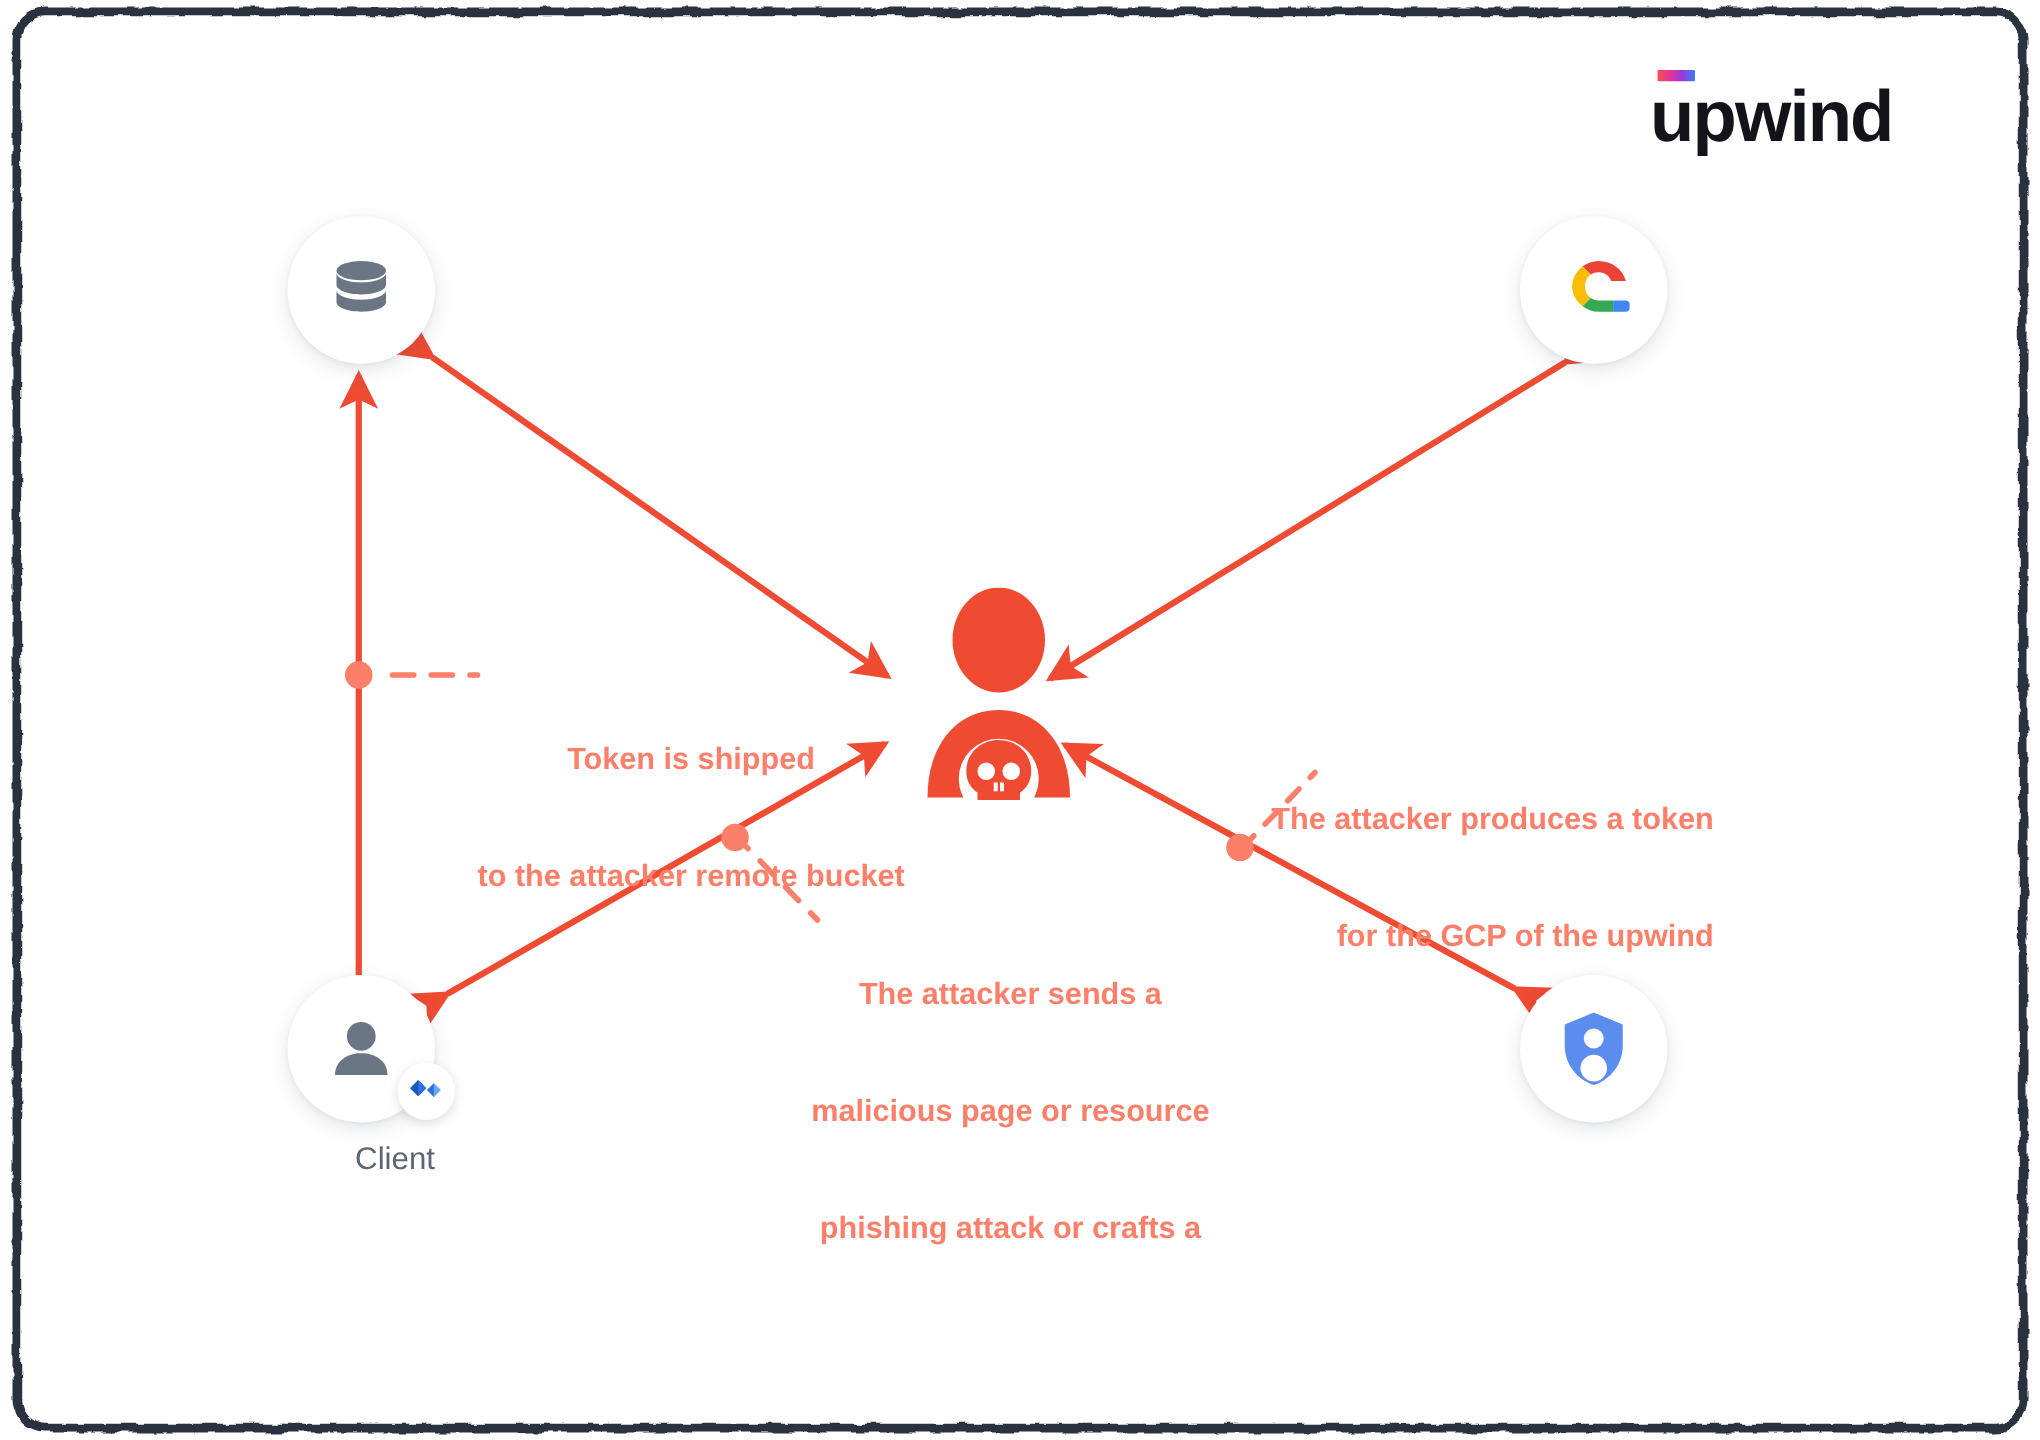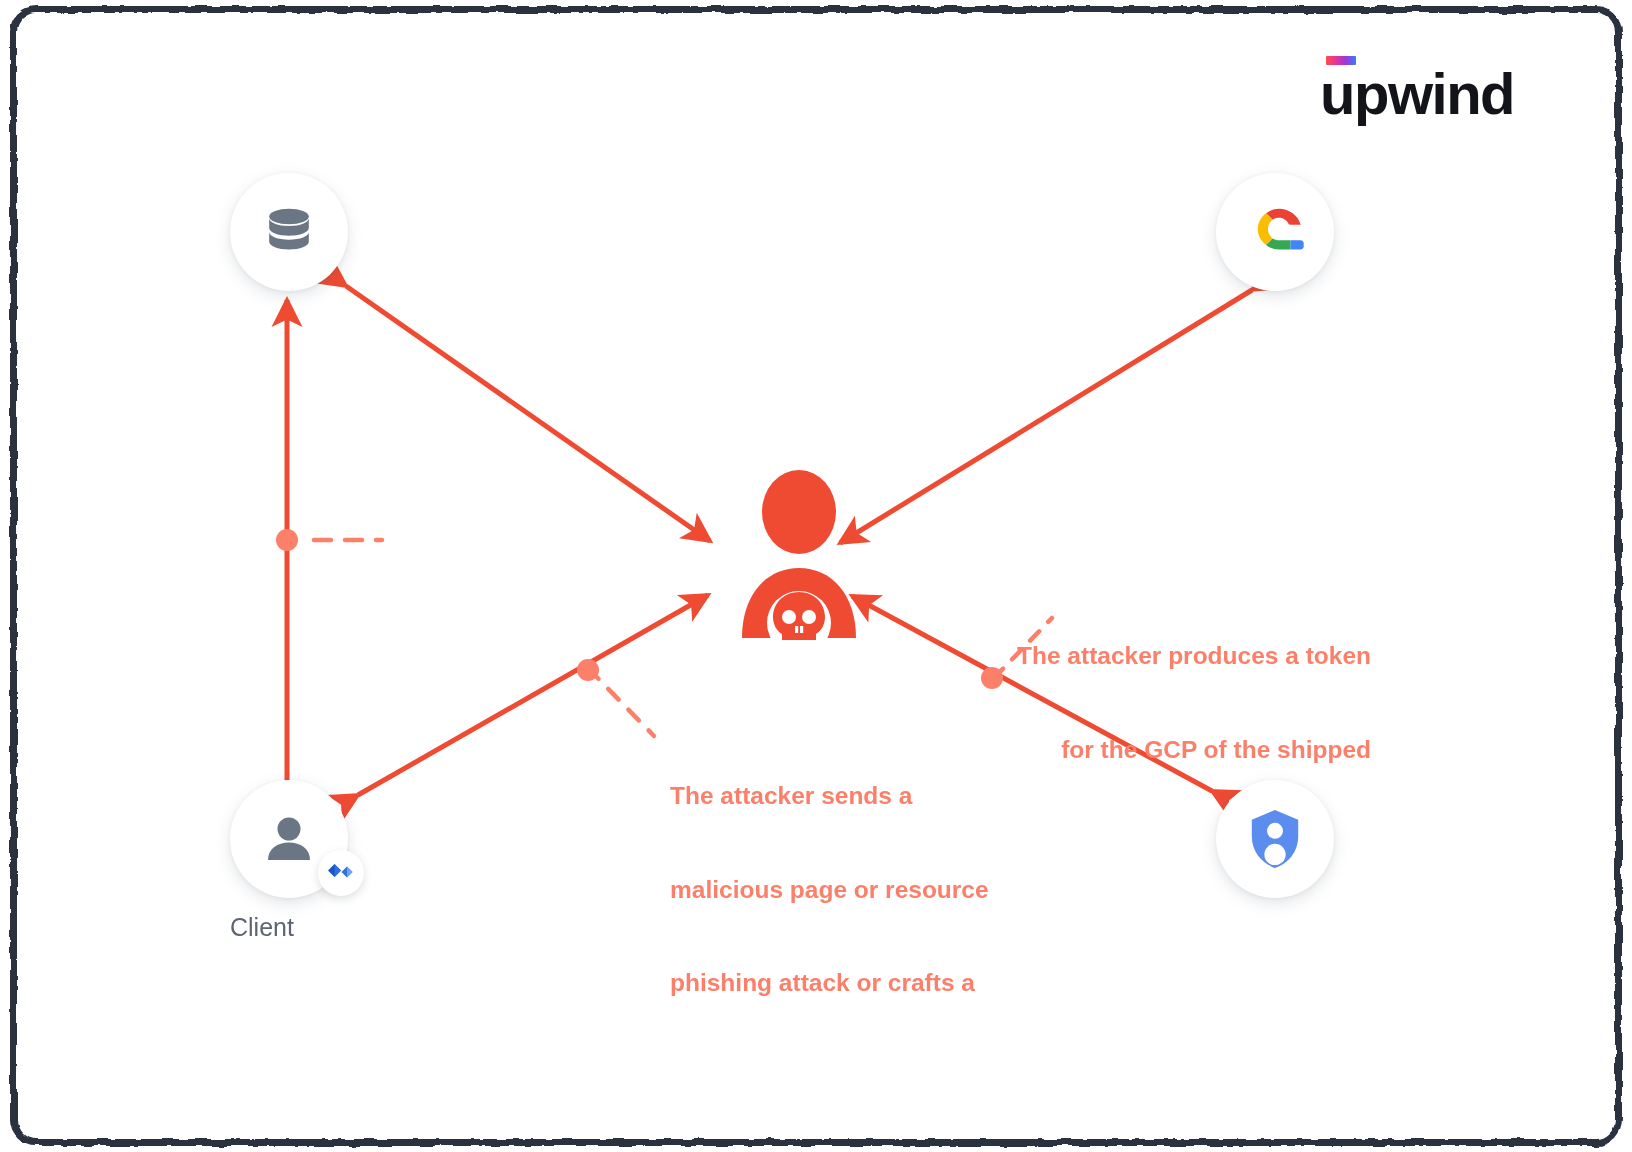--- a/index.html
+++ b/index.html
@@ -79,21 +79,21 @@
     width: 46px; height: 46px;
     border-radius: 50%;
     background: #ffffff;
     box-shadow: 0 3px 9px rgba(60,70,90,0.18);
     display: flex; align-items: center; justify-content: center;
   }
   #client-label {
     position: absolute;
     left: 208px; top: 895px;
     width: 118px;
-    text-align: left;
+    text-align: right;
     font-size: 25px;
     color: #5d6573;
     font-weight: 400;
   }
 
   
   #attacker {
     position: absolute;
     left: 718px; top: 452px;
     width: 118px; height: 170px;
@@ -103,21 +103,21 @@
   .note {
     position: absolute;
     color: #fb7f69;
     font-size: 24.5px;
     font-weight: 700;
     line-height: 1.27;
     white-space: pre;
   }
   #note-token  { left: 360px; top: 512px; text-align: center; }
   #note-gcp    { left: 995px; top: 560px; text-align: right; }
-  #note-phish  { left: 648px; top: 700px; text-align: left; }
+  #note-phish  { left: 627px; top: 700px; text-align: center; }
 </style>
 </head>
 <body>
 
 <div id="page">
 
   <div id="frame-outer"></div>
 
   <div id="canvas">
 
@@ -220,24 +220,28 @@
 
         <circle cx="59" cy="153" r="32" fill="#ffffff"></circle>
         <path d="M59 122 C44 122 33 133 33 147 C33 155 37 161 42 164 L42 170 L76 170 L76 164 C81 161 85 155 85 147 C85 133 74 122 59 122 Z" fill="#ef4b33"></path>
         <circle cx="49" cy="147" r="7" fill="#ffffff"></circle>
         <circle cx="69" cy="147" r="7" fill="#ffffff"></circle>
         <rect x="55" y="156" width="3.2" height="7" fill="#ffffff"></rect>
         <rect x="60" y="156" width="3.2" height="7" fill="#ffffff"></rect>
       </svg>
     </div>
 
+    <div class="note" id="note-token">
+      <div>Token is shipped</div>
+      <div>to the attacker remote bucket</div>
+    </div>
 
     <div class="note" id="note-gcp">
       <div>The attacker produces a token</div>
-      <div>for the GCP of the shipped</div>
+      <div>for the GCP of the upwind</div>
     </div>
 
     <div class="note" id="note-phish">
       <div>The attacker sends a</div>
       <div>malicious page or resource</div>
       <div>phishing attack or crafts a</div>
     </div>
 
   </div>
 </div>

